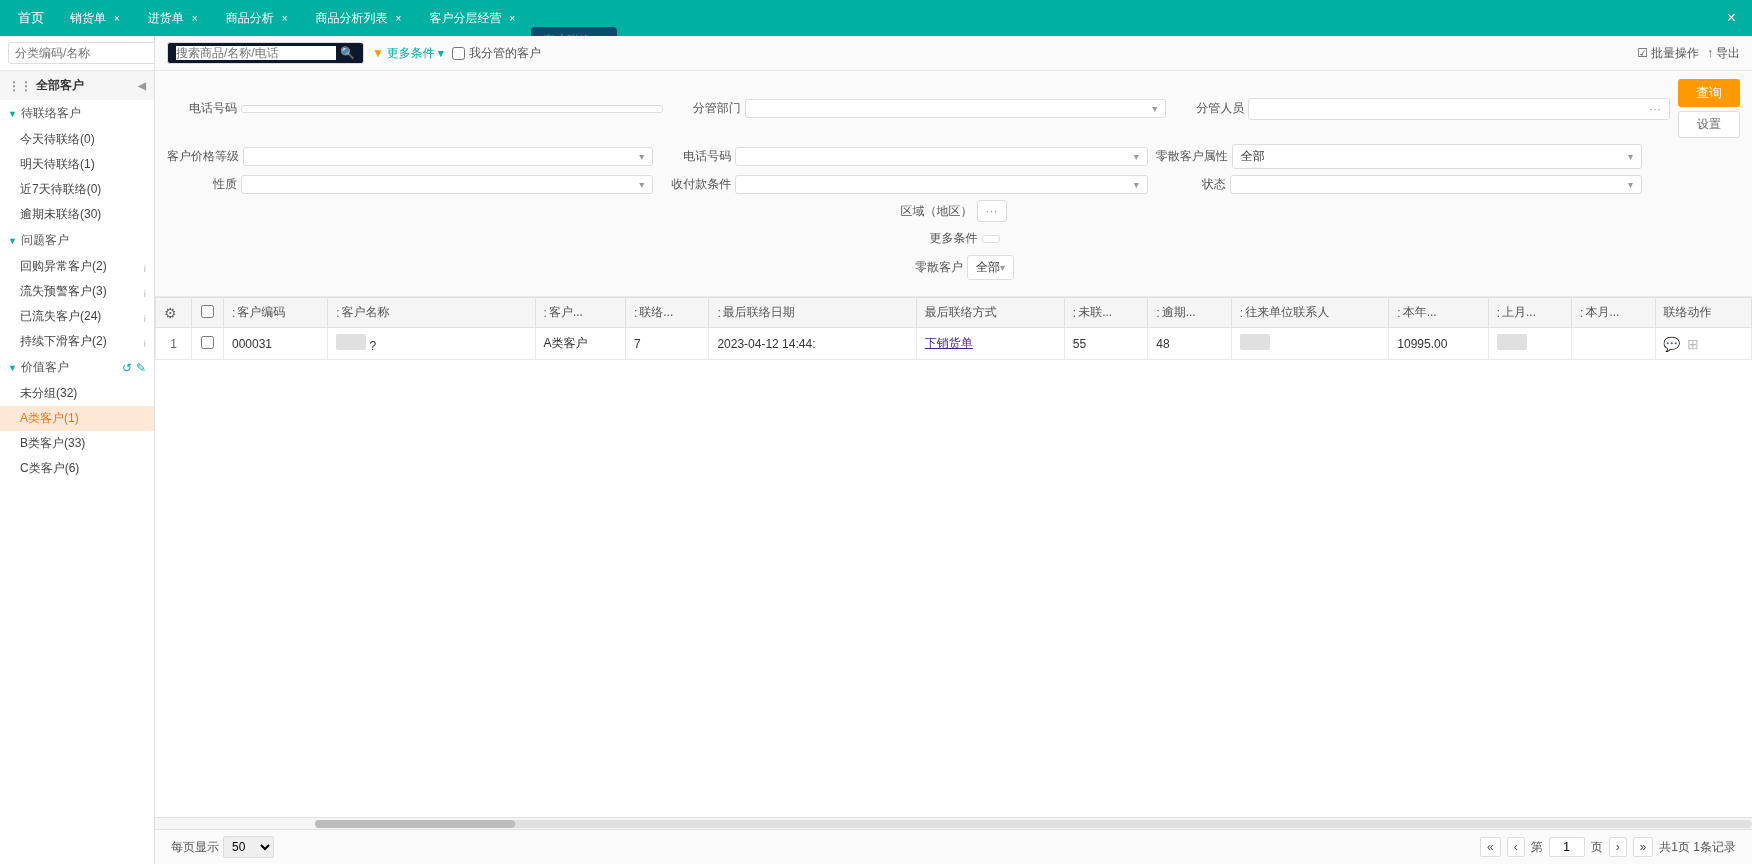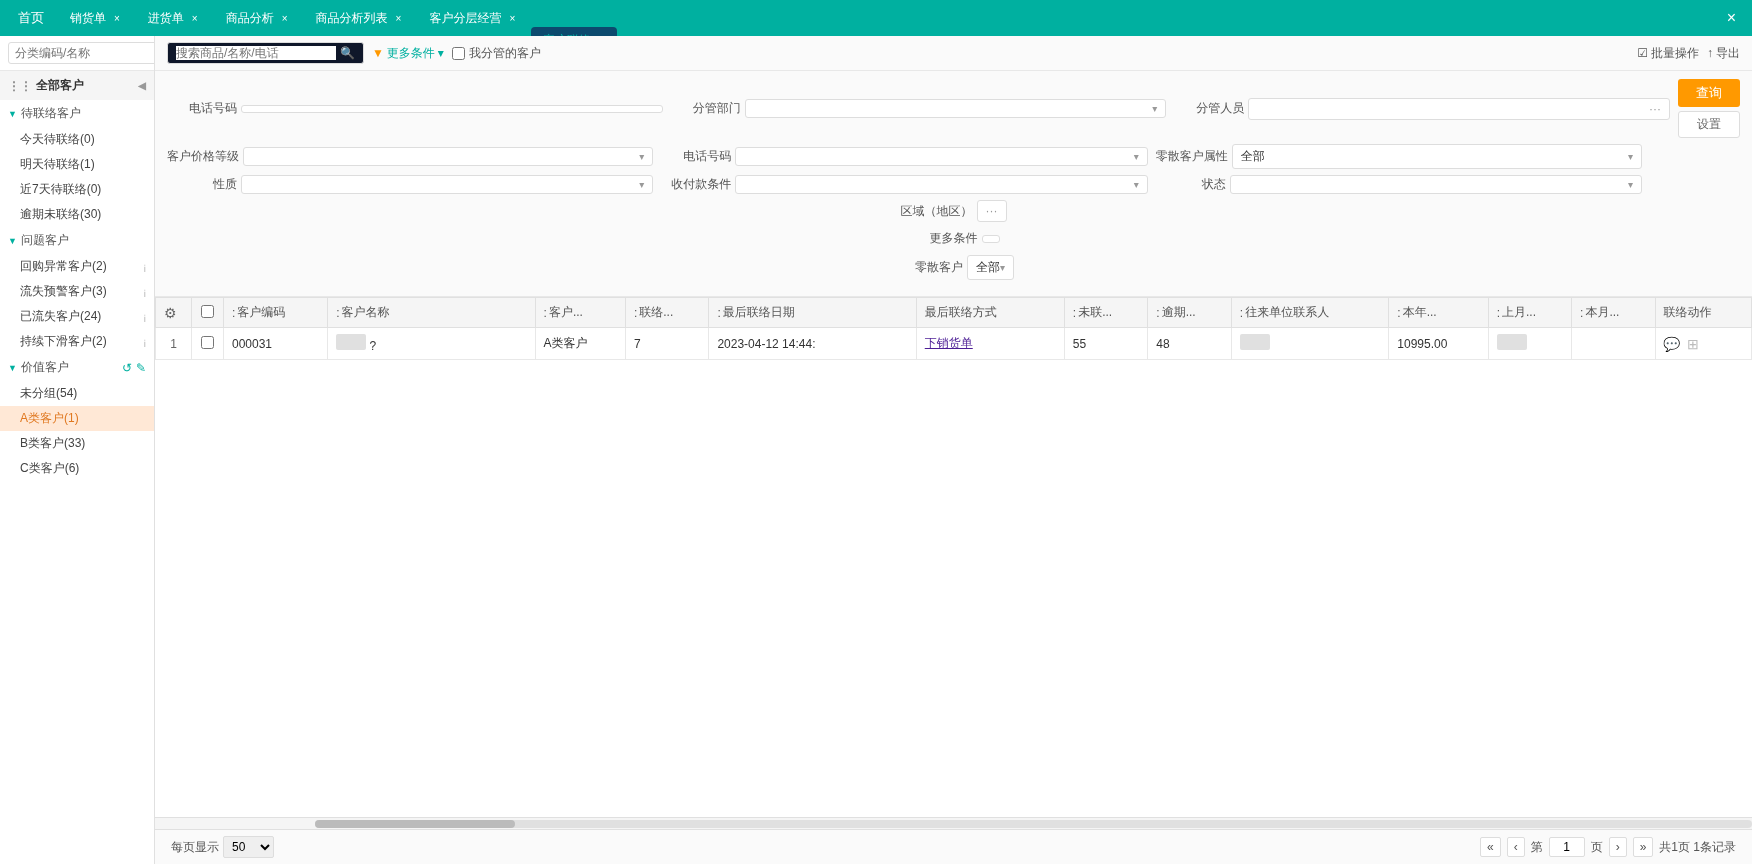--- a/index.html
+++ b/index.html
@@ -279,21 +279,21 @@
       <div style="display:flex;align-items:center;gap:4px;">
         <span class="triangle" style="color:#00b0a0;font-size:9px;">▼</span>
         <span>价值客户</span>
       </div>
       <div class="actions">
         <span style="cursor:pointer;color:#00b0a0;">↺</span>
         <span style="cursor:pointer;color:#00b0a0;">✎</span>
       </div>
     </div>
     <div class="sidebar-item">
-      <span>未分组(54)</span>
+      <span>未分组(32)</span>
     </div>
     <div class="sidebar-item active">
       <span>A类客户(1)</span>
     </div>
     <div class="sidebar-item">
       <span>B类客户(33)</span>
     </div>
     <div class="sidebar-item">
       <span>C类客户(6)</span>
     </div>

